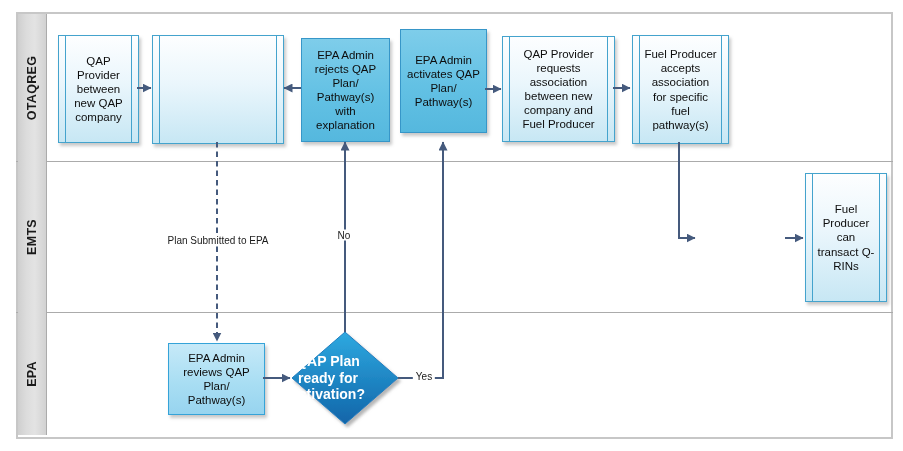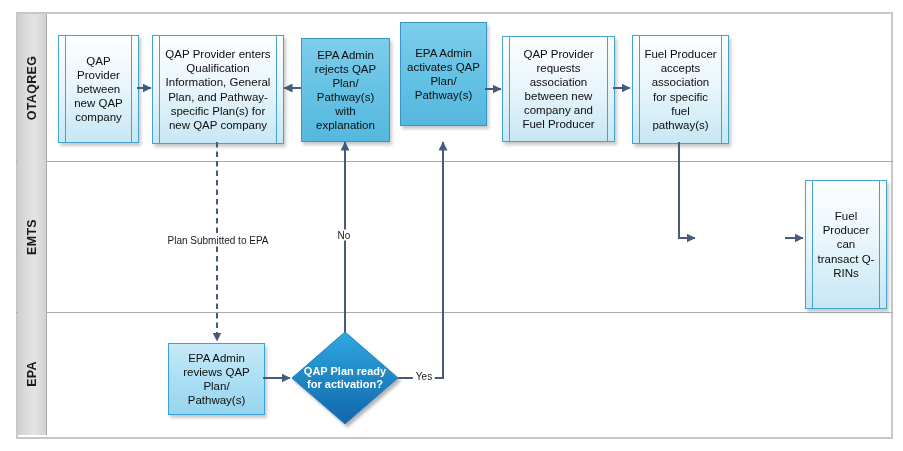--- a/index.html
+++ b/index.html
@@ -56,23 +56,23 @@
     border:1.5px solid var(--action-border);
   }
   .action .node-text{padding:2px 5px;}
   .review{
     background:linear-gradient(180deg,#C6E9F8 0%,#A9DEF3 55%,#97D4EF 100%);
     border:1.5px solid var(--review-border);
     align-items:center;
   }
   .review .node-text{padding:2px 6px;}
   .decision-text{
-    position:absolute;left:303px;top:354px;width:84px;height:48px;
+    position:absolute;left:286px;top:354px;width:84px;height:48px;
     display:flex;align-items:center;justify-content:center;text-align:center;
-    font-size:11px;font-weight:bold;color:#fff;line-height:1.2;z-index:3;
+    font-size:14px;font-weight:bold;color:#fff;line-height:1.2;z-index:3;
   }
   .edge-label{
     position:absolute;transform:translate(-50%,-50%);background:#fff;
     padding:0 3px;font-size:10px;color:#1a1a1a;z-index:3;white-space:nowrap;
   }
   svg.overlay{position:absolute;left:0;top:0;width:903px;height:451px;pointer-events:none;z-index:2;}
   .conn{stroke:var(--connector);stroke-width:2;fill:none;}
 </style>
 </head>
 <body>
@@ -123,43 +123,42 @@
     <polygon points="345,332 398,378 345,424 292,378" fill="url(#dg)" stroke="#1E7FC0" stroke-width="1" filter="url(#ds)"></polygon>
   </svg>
 
   <div class="node subprocess" style="left:58px;top:35px;width:79px;height:106px">
     <div class="bars"></div>
     <div class="node-text">QAP Provider between new QAP company</div>
   </div>
 
   <div class="node subprocess" style="left:152px;top:35px;width:130px;height:107px">
     <div class="bars"></div>
-    <div class="node-text">QAP Provider enters Qualification Information, General Plan, and Pathway-specific Plan(s) for new QAP company</div>
   </div>
 
   <div class="node action" style="left:301px;top:38px;width:87px;height:102px">
     <div class="node-text">EPA Admin rejects QAP Plan/ Pathway(s) with explanation</div>
   </div>
 
-  <div class="node action" style="left:400px;top:22px;width:85px;height:102px">
+  <div class="node action" style="left:400px;top:29px;width:85px;height:102px">
     <div class="node-text">EPA Admin activates QAP Plan/ Pathway(s)</div>
   </div>
 
   <div class="node subprocess" style="left:502px;top:36px;width:111px;height:104px">
     <div class="bars"></div>
     <div class="node-text">QAP Provider requests association between new company and Fuel Producer</div>
   </div>
 
   <div class="node subprocess" style="left:632px;top:35px;width:95px;height:107px">
     <div class="bars"></div>
     <div class="node-text">Fuel Producer accepts association for specific fuel pathway(s)</div>
   </div>
 
 
-  <div class="node subprocess" style="left:805px;top:180px;width:80px;height:127px">
+  <div class="node subprocess" style="left:805px;top:173px;width:80px;height:127px">
     <div class="bars"></div>
     <div class="node-text">Fuel Producer can transact Q-RINs</div>
   </div>
 
   <div class="node review" style="left:168px;top:343px;width:95px;height:70px">
     <div class="node-text">EPA Admin reviews QAP Plan/ Pathway(s)</div>
   </div>
 
   <div class="decision-text">QAP Plan ready for activation?</div>
 

